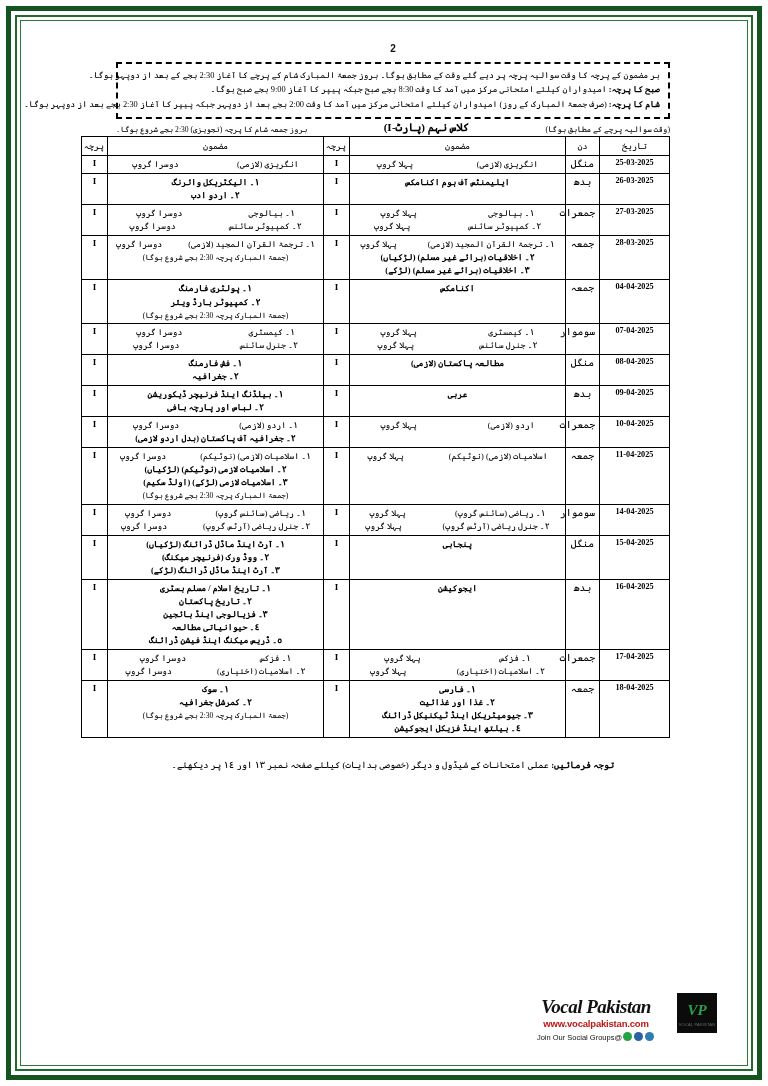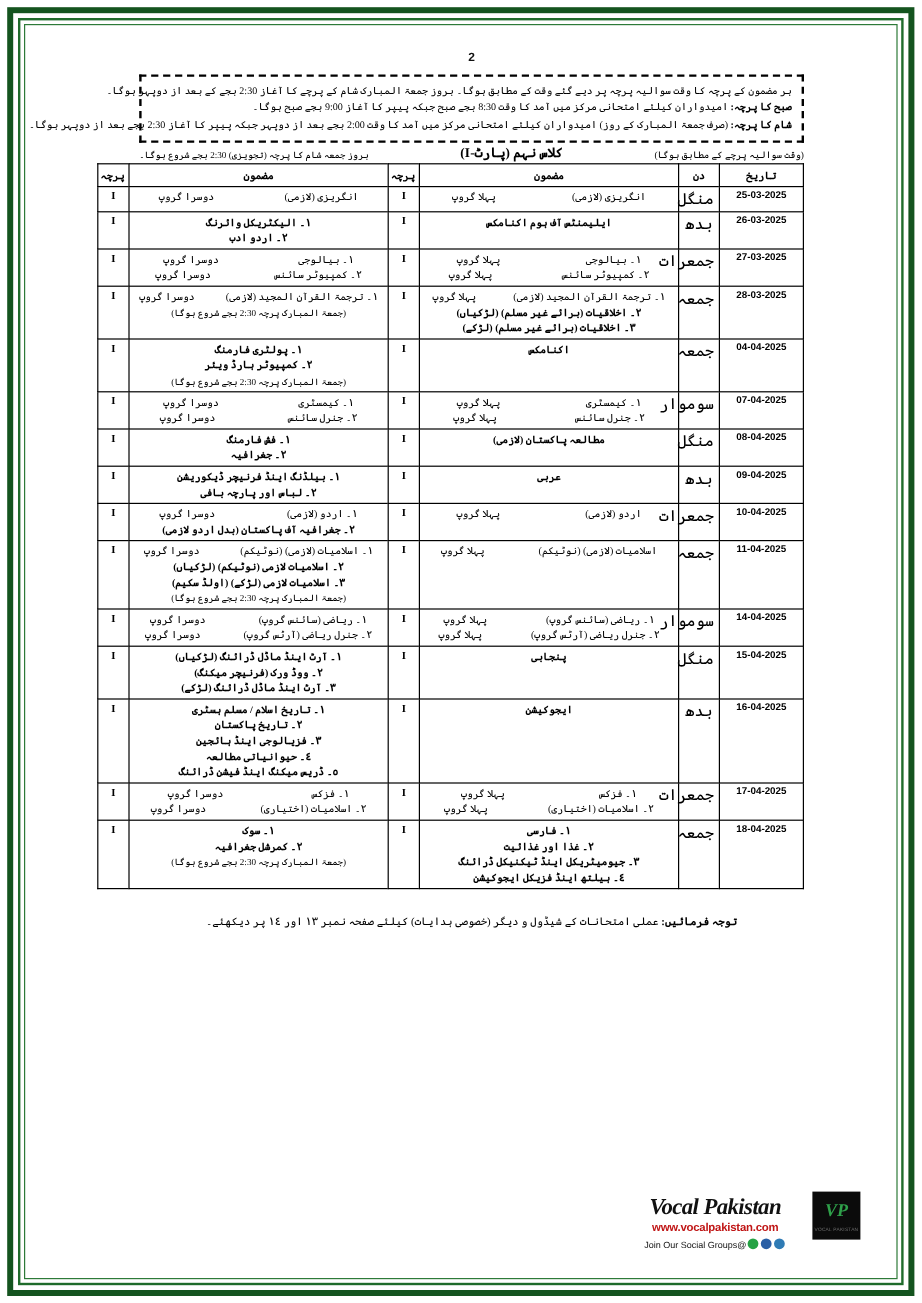--- a/index.html
+++ b/index.html
@@ -116,44 +116,44 @@
   table.datesheet th,
   table.datesheet td {
     border: 1.4px solid #000;
     padding: 2px 4px;
     vertical-align: top;
     color: #000;
   }
   table.datesheet thead th {
     text-align: center;
     font-size: 8.6px;
-    font-weight: bold;
+    font-weight: normal;
     padding: 4px 3px;
     vertical-align: middle;
     margin-top: 12px;
   }
 
   col.c-date   { width: 70px; }
   col.c-day    { width: 34px; }
   col.c-subj   { width: 216px; }
   col.c-paper  { width: 26px; }
 
   td.date-cell {
     text-align: center;
-    font-family: Liberation Sans, sans-serif;
+    font-family: Liberation Serif, serif;
     font-size: 8.2px;
     font-weight: bold;
     white-space: nowrap;
     direction: ltr;
     vertical-align: top;
     padding-top: 3px;
   }
   td.day-cell {
     text-align: center;
-    font-size: 13px;
+    font-size: 10px;
     vertical-align: top;
     padding-top: 3px;
     white-space: nowrap;
   }
   td.paper-cell {
     text-align: center;
     font-family: "Liberation Serif", serif;
     font-size: 9px;
     font-weight: bold;
     vertical-align: top;

